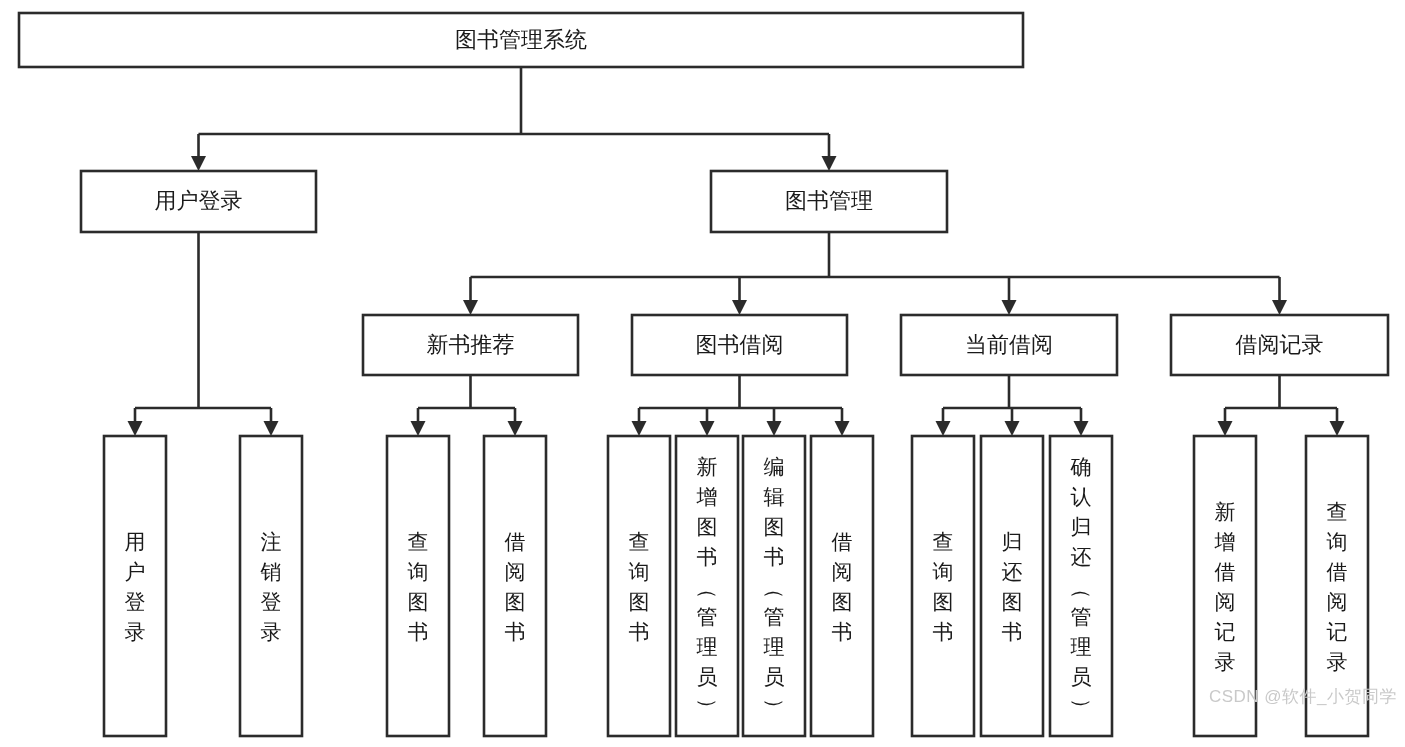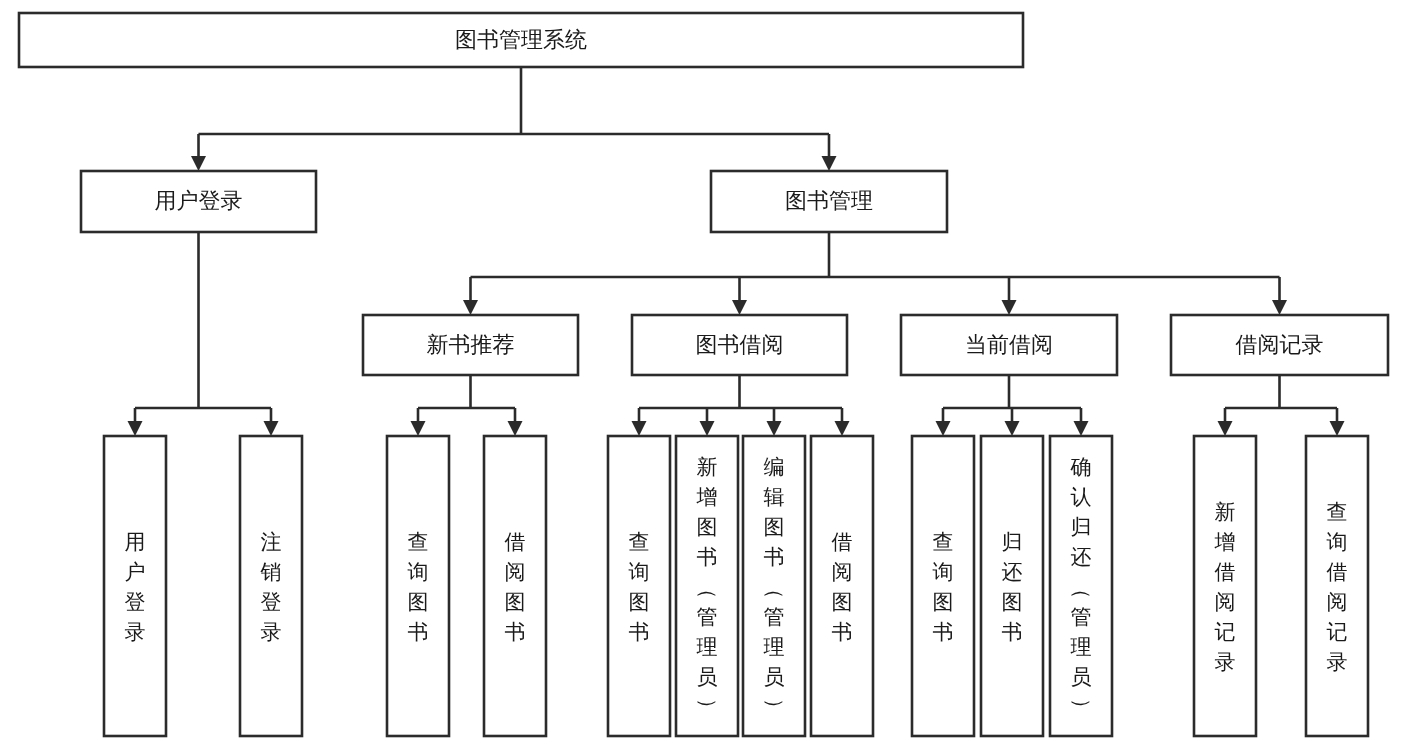--- a/index.html
+++ b/index.html
@@ -265,13 +265,14 @@
           <rect x="1306" y="436" width="62" height="300" class="node-box"></rect>
           <text x="1337" y="519.4" class="leaf-label">查</text>
           <text x="1337" y="549.4" class="leaf-label">询</text>
           <text x="1337" y="579.4" class="leaf-label">借</text>
           <text x="1337" y="609.4" class="leaf-label">阅</text>
           <text x="1337" y="639.4" class="leaf-label">记</text>
           <text x="1337" y="669.4" class="leaf-label">录</text>
         </g>
       </g>
   </svg>
+  <div class="watermark-text">CSDN @软件_小贺同学</div>
 </div>
 
 </body></html>

